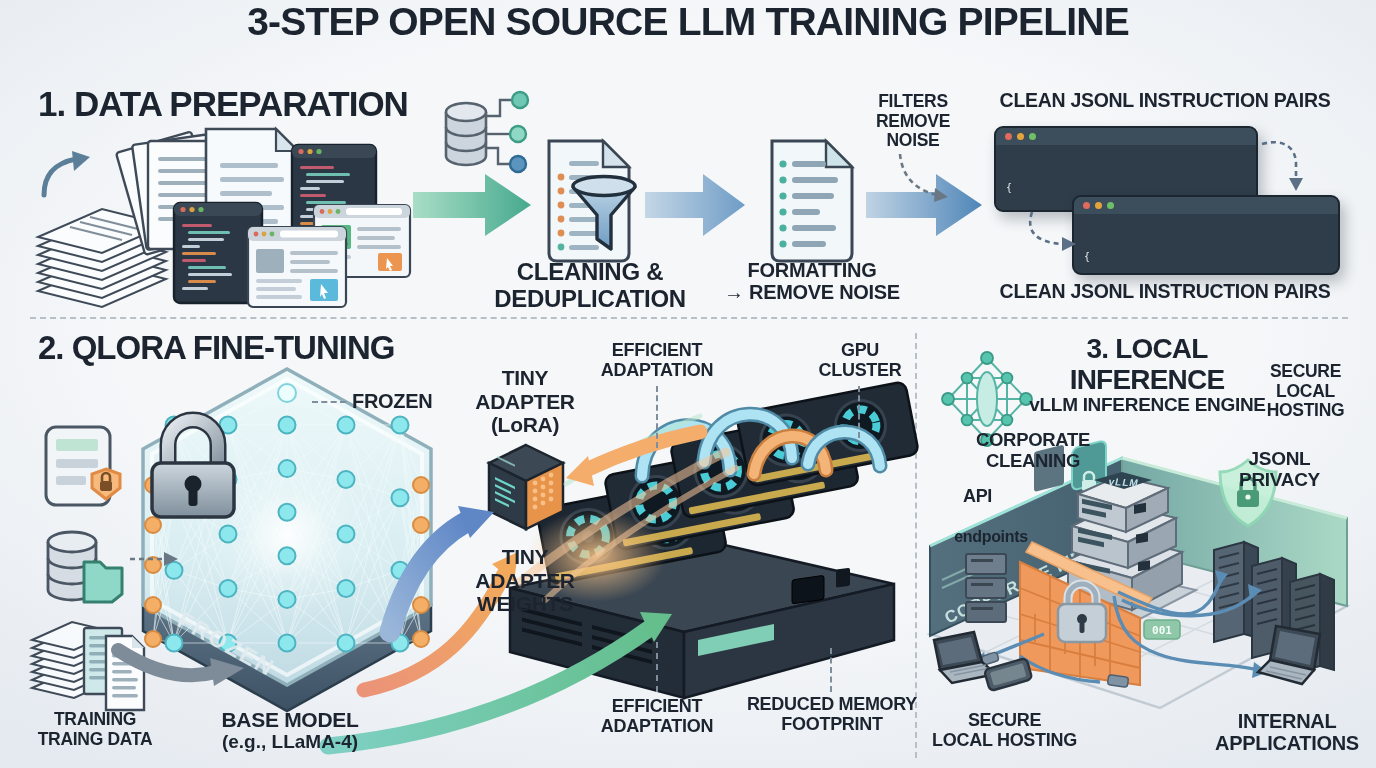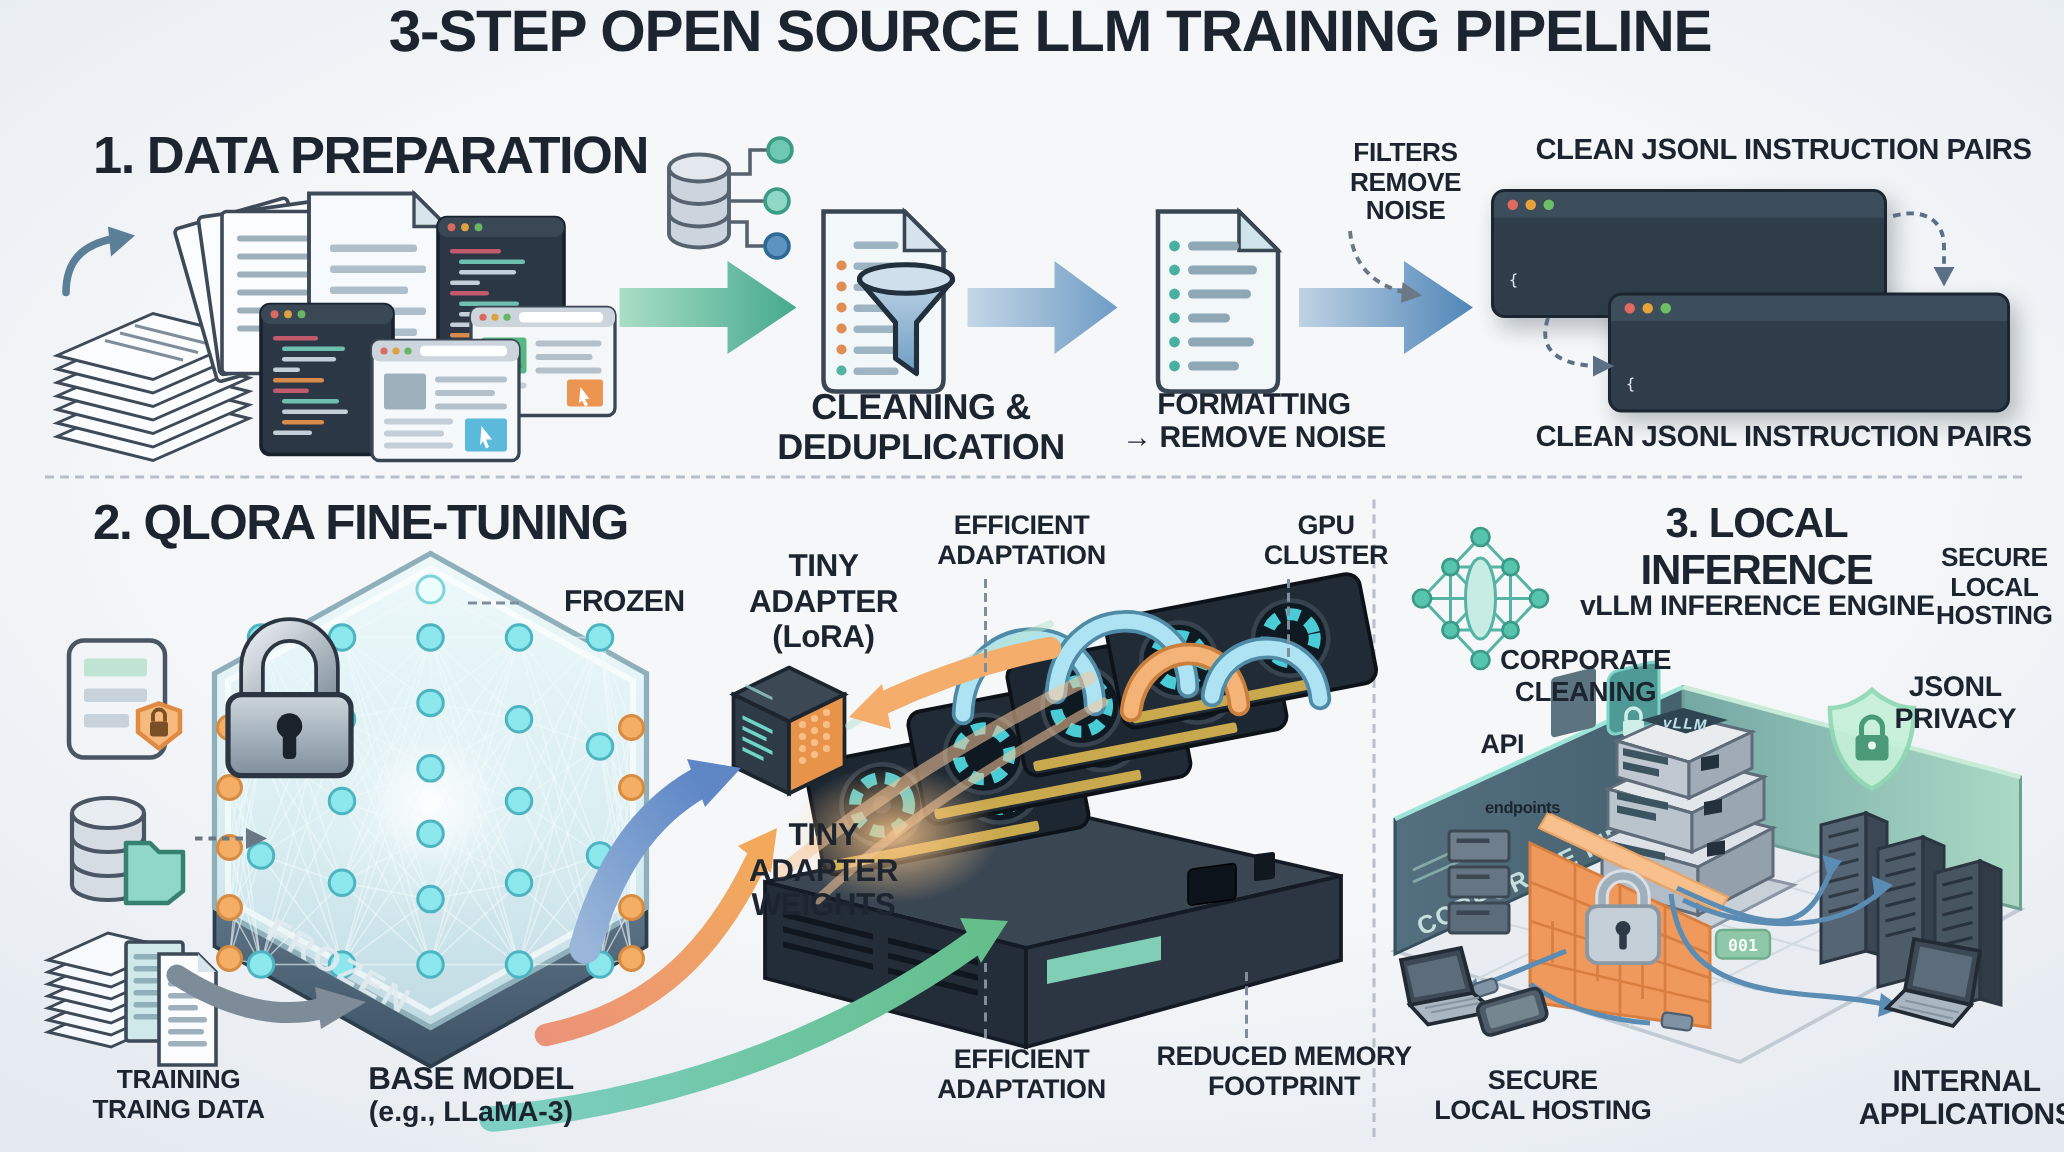--- a/index.html
+++ b/index.html
@@ -1,20 +1,20 @@
 <!DOCTYPE html>
 <html><head>
 <meta charset="utf-8">
 <style>
   html,body{margin:0;padding:0;background:#e8ebf0;}
   #canvas{position:relative;width:1376px;height:768px;overflow:hidden;
     font-family:"Liberation Sans",sans-serif;
     background:radial-gradient(ellipse 75% 70% at 50% 42%,#f5f7f9 55%,#e5eaf0 100%);}
   .lbl{position:absolute;font-weight:800;color:#1c2430;text-align:center;
-    white-space:pre-line;line-height:1.12;letter-spacing:-0.3px;z-index:6;padding-left:24px;}
+    white-space:pre-line;line-height:1.12;letter-spacing:-0.3px;z-index:6;}
   .tl{text-align:left;}
   .sub{font-weight:600;}
   .abs{position:absolute;}
   svg{display:block;overflow:visible;}
   .hdash{position:absolute;border-top:2px dashed #b7bfc9;z-index:1;}
   .vdash{position:absolute;border-left:2px dashed #b7bfc9;z-index:1;}
   .vmini{position:absolute;border-left:2.5px dashed #7f8e9c;z-index:5;}
   .hmini{position:absolute;border-top:2.5px dashed #7f8e9c;z-index:5;}
   
   .codewin{position:absolute;background:#2e3d49;border:2px solid #1b2630;border-radius:9px;
@@ -634,21 +634,21 @@
           <rect x="6" y="42" width="26" height="3.6" rx="1.8"></rect>
           <rect x="6" y="50" width="24" height="3.6" rx="1.8"></rect>
           <rect x="6" y="58" width="26" height="3.6" rx="1.8"></rect>
         </g>
     </g>
   </svg>
 
   <div class="lbl" style="left:12px;top:710px;width:166px;font-size:17.5px;">TRAINING
 TRAING DATA</div>
   <div class="lbl" style="left:192px;top:708px;width:196px;font-size:21px;">BASE MODEL</div>
-  <div class="lbl sub" style="left:192px;top:731px;width:196px;font-size:19px;letter-spacing:0;">(e.g., LLaMA-3)</div>
+  <div class="lbl sub" style="left:192px;top:731px;width:196px;font-size:19px;letter-spacing:0;">(e.g., LLaMA-4)</div>
 
   <div class="lbl" style="left:450px;top:366px;width:150px;font-size:21px;">TINY
 ADAPTER
 (LoRA)</div>
 
   <svg class="abs" style="left:487px;top:443px;z-index:3;" width="78" height="90" viewBox="0 0 78 90">
     <polygon points="39,2 76,20 39,38 2,20" fill="#3c4854" stroke="#1c242e" stroke-width="2.5"></polygon>
     <polygon points="2,20 39,38 39,86 2,68" fill="#2e3a46" stroke="#1c242e" stroke-width="2.5"></polygon>
     <polygon points="39,38 76,20 76,68 39,86" fill="#e8934a" stroke="#1c242e" stroke-width="2.5"></polygon>
     <g fill="#6fd4c8">
@@ -830,21 +830,21 @@
   <div class="lbl" style="left:1022px;top:333px;width:250px;font-size:28px;letter-spacing:-0.8px;">3. LOCAL
 INFERENCE</div>
   <div class="lbl" style="left:1000px;top:394px;width:295px;font-size:19px;">vLLM INFERENCE ENGINE</div>
   <div class="lbl" style="left:1248px;top:362px;width:115px;font-size:17.5px;">SECURE
 LOCAL
 HOSTING</div>
   <div class="lbl" style="left:948px;top:430px;width:170px;font-size:18.5px;">CORPORATE
 CLEANING</div>
   <div class="lbl" style="left:920px;top:466px;width:115px;font-size:18px;">
     <span>API</span><br>
-    <span class="sub" style="font-size:11px;margin-left:27px;">endpoints</span>
+    <span class="sub" style="font-size:16px;margin-left:27px;">endpoints</span>
   </div>
   <div class="lbl" style="left:1222px;top:448px;width:115px;font-size:19px;">JSONL
 PRIVACY</div>
 
   <svg class="abs" style="left:922px;top:428px;z-index:2;" width="432" height="288" viewBox="0 0 432 288">
     <defs>
       <linearGradient id="wallL" x1="0" y1="0" x2="1" y2="0">
         <stop offset="0" stop-color="#54707e"></stop>
           <stop offset="1" stop-color="#45606f"></stop>
         </linearGradient>

